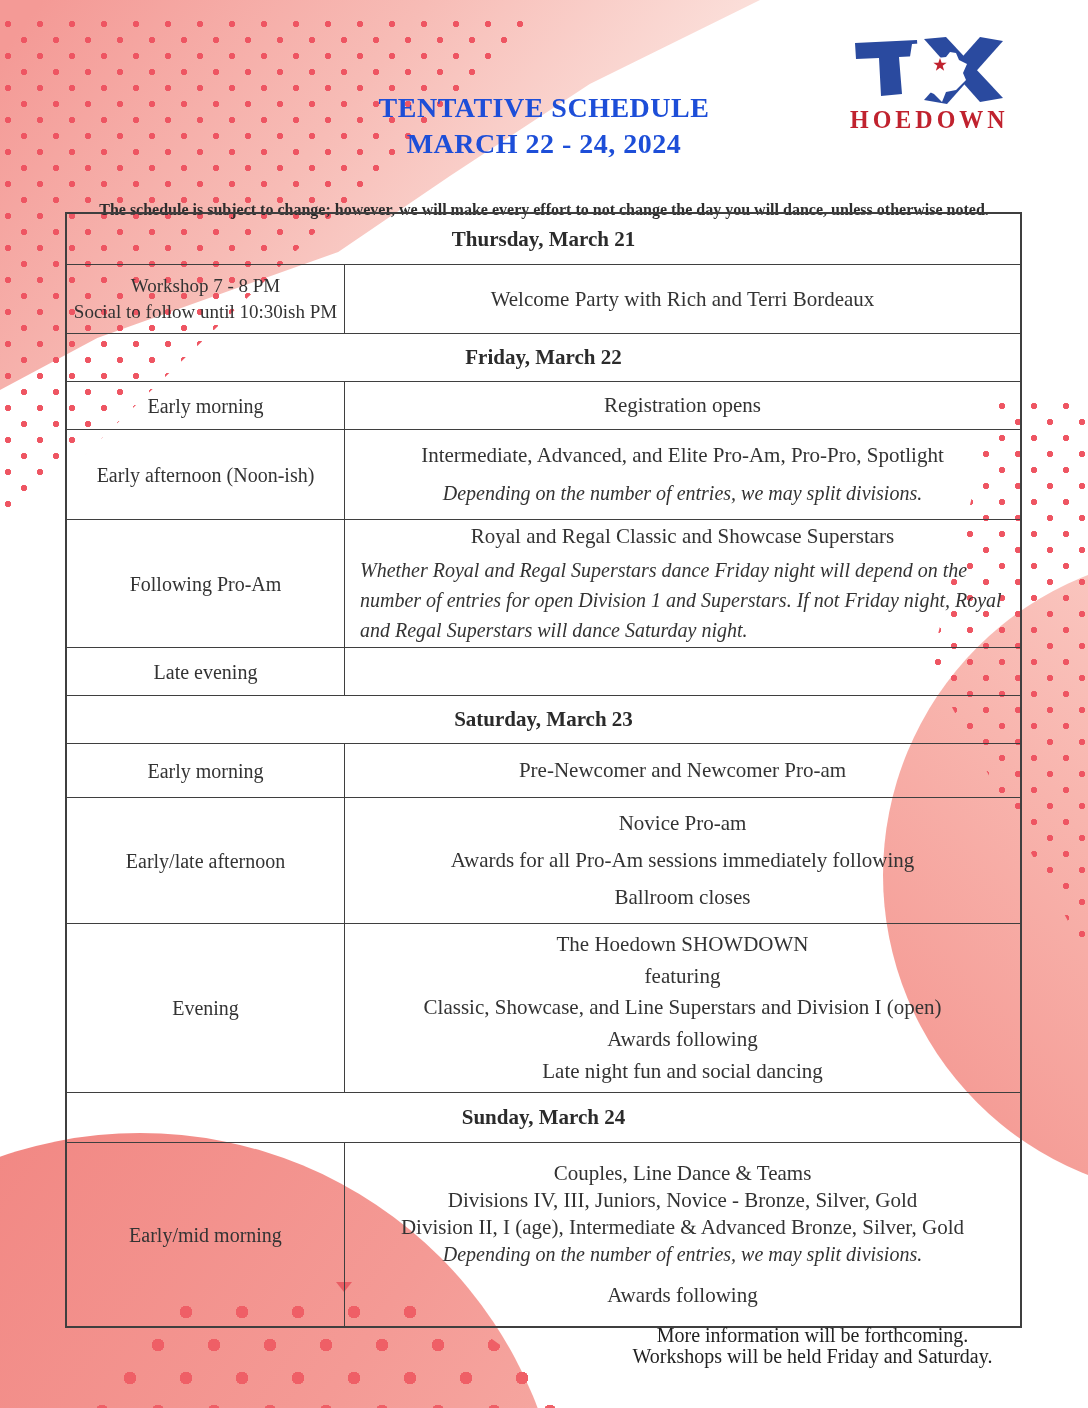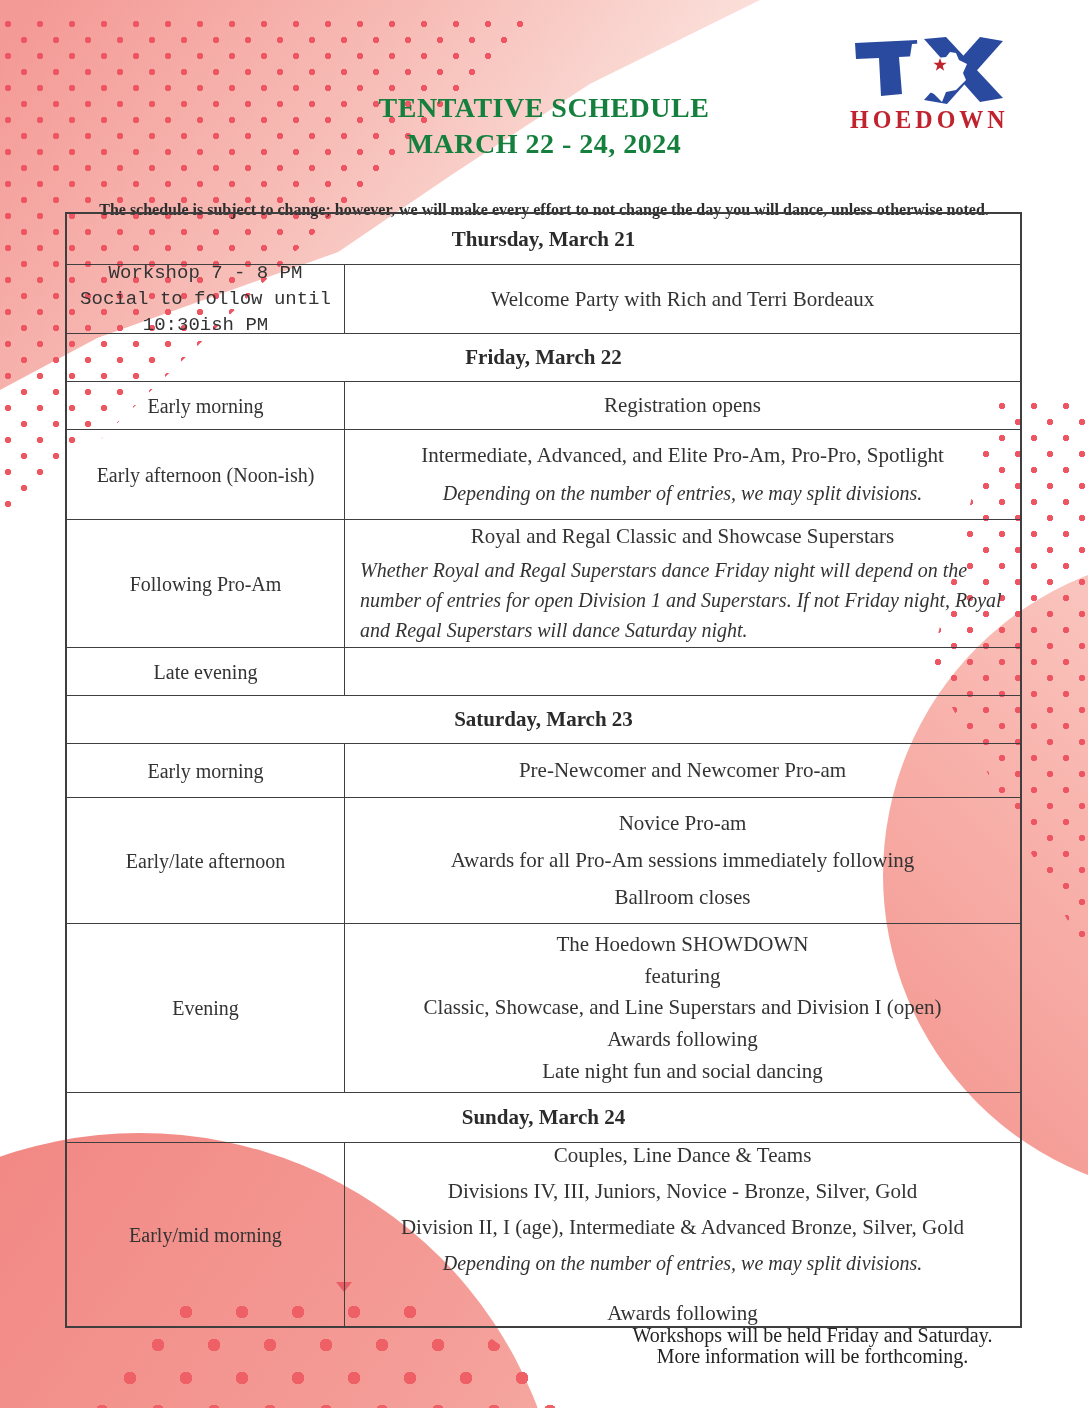--- a/index.html
+++ b/index.html
@@ -46,21 +46,21 @@
   }
   .tiny-triangle {
     left:336px; top:1282px; width:0; height:0;
     border-left:8px solid transparent; border-right:8px solid transparent;
     border-top:10px solid #e95d64;
   }
 
   
   .content { position:absolute; inset:0; z-index:2; }
   .title { position:absolute; top:90px; left:0; width:100%; text-align:center;
-    font-size:28px; font-weight:bold; line-height:36px; color:#15803d; letter-spacing:.5px; }
+    font-size:28px; font-weight:bold; line-height:36px; color:#1d4ed8; letter-spacing:.5px; }
   .subtitle { position:absolute; top:165px; left:0; width:100%; text-align:center;
     font-size:16px; font-weight:bold; color:#2d2d2d;margin-top:36px; }
 
   .logo { position:absolute; left:850px; top:32px; width:158px; text-align:right; }
   .logo svg { display:block; margin:0 auto; }
   .logo-name { font-size:24px; font-weight:bold; letter-spacing:4px; color:#c0222e;
     margin-top:1px; transform:scaleY(1.05); }
 
   
   .schedule-table {
@@ -68,28 +68,28 @@
     border:2px solid #3f3f3f; background:transparent;
   }
   .schedule-table > div + div { border-top:1.5px solid #3f3f3f; }
   .day-header { display:flex; align-items:center; justify-content:center;
     font-weight:bold; font-size:21px; color:#2b2b2b; }
   .trow { display:flex; }
   .cell { display:flex; flex-direction:column; align-items:center; }
   .cell.time { width:278px; border-right:1.5px solid #3f3f3f;
     justify-content:center; font-size:19px; line-height:26px; text-align:center; padding:2px 4px; }
   .cell.time .tline { font-size:20px; }
-  .r-thu .cell.time .tline { font-size:19px;font-family:Liberation Mono, monospace; }
+  .r-thu .cell.time .tline { font-size:19px; }
   .cell.events { flex:1; justify-content:space-evenly; text-align:left;
     font-size:21px; padding:2px 14px; }
   .eline { line-height:27px; }
   .it { font-style:italic; font-size:20px; }
   .r-fripro .cell.events { justify-content:center; gap:5px; }
   .r-fripro .para { max-width:645px; line-height:30px; }
-  .r-sun .cell.events { justify-content:center; gap:9px; }
+  .r-sun .cell.events { justify-content:center; }
   .r-sun .eline:last-child { margin-top:14px; }
 
   
   .footer { position:absolute; left:545px; top:1325px; width:535px;
     text-align:center; font-size:20px; line-height:21px; color:#222; }
 </style>
 </head>
 <body>
 
 <div class="page">
@@ -221,18 +221,18 @@
           <div class="eline">Divisions IV, III, Juniors, Novice - Bronze, Silver, Gold</div>
           <div class="eline">Division II, I (age), Intermediate &amp; Advanced Bronze, Silver, Gold</div>
           <div class="eline it">Depending on the number of entries, we may split divisions.</div>
           <div class="eline">Awards following</div>
         </div>
       </div>
 
     </div>
 
     <div class="footer">
+      <div>More information will be forthcoming.</div>
       <div>Workshops will be held Friday and Saturday.</div>
-      <div>More information will be forthcoming.</div>
     </div>
 
   </div>
 </div>
 
 </body></html>

